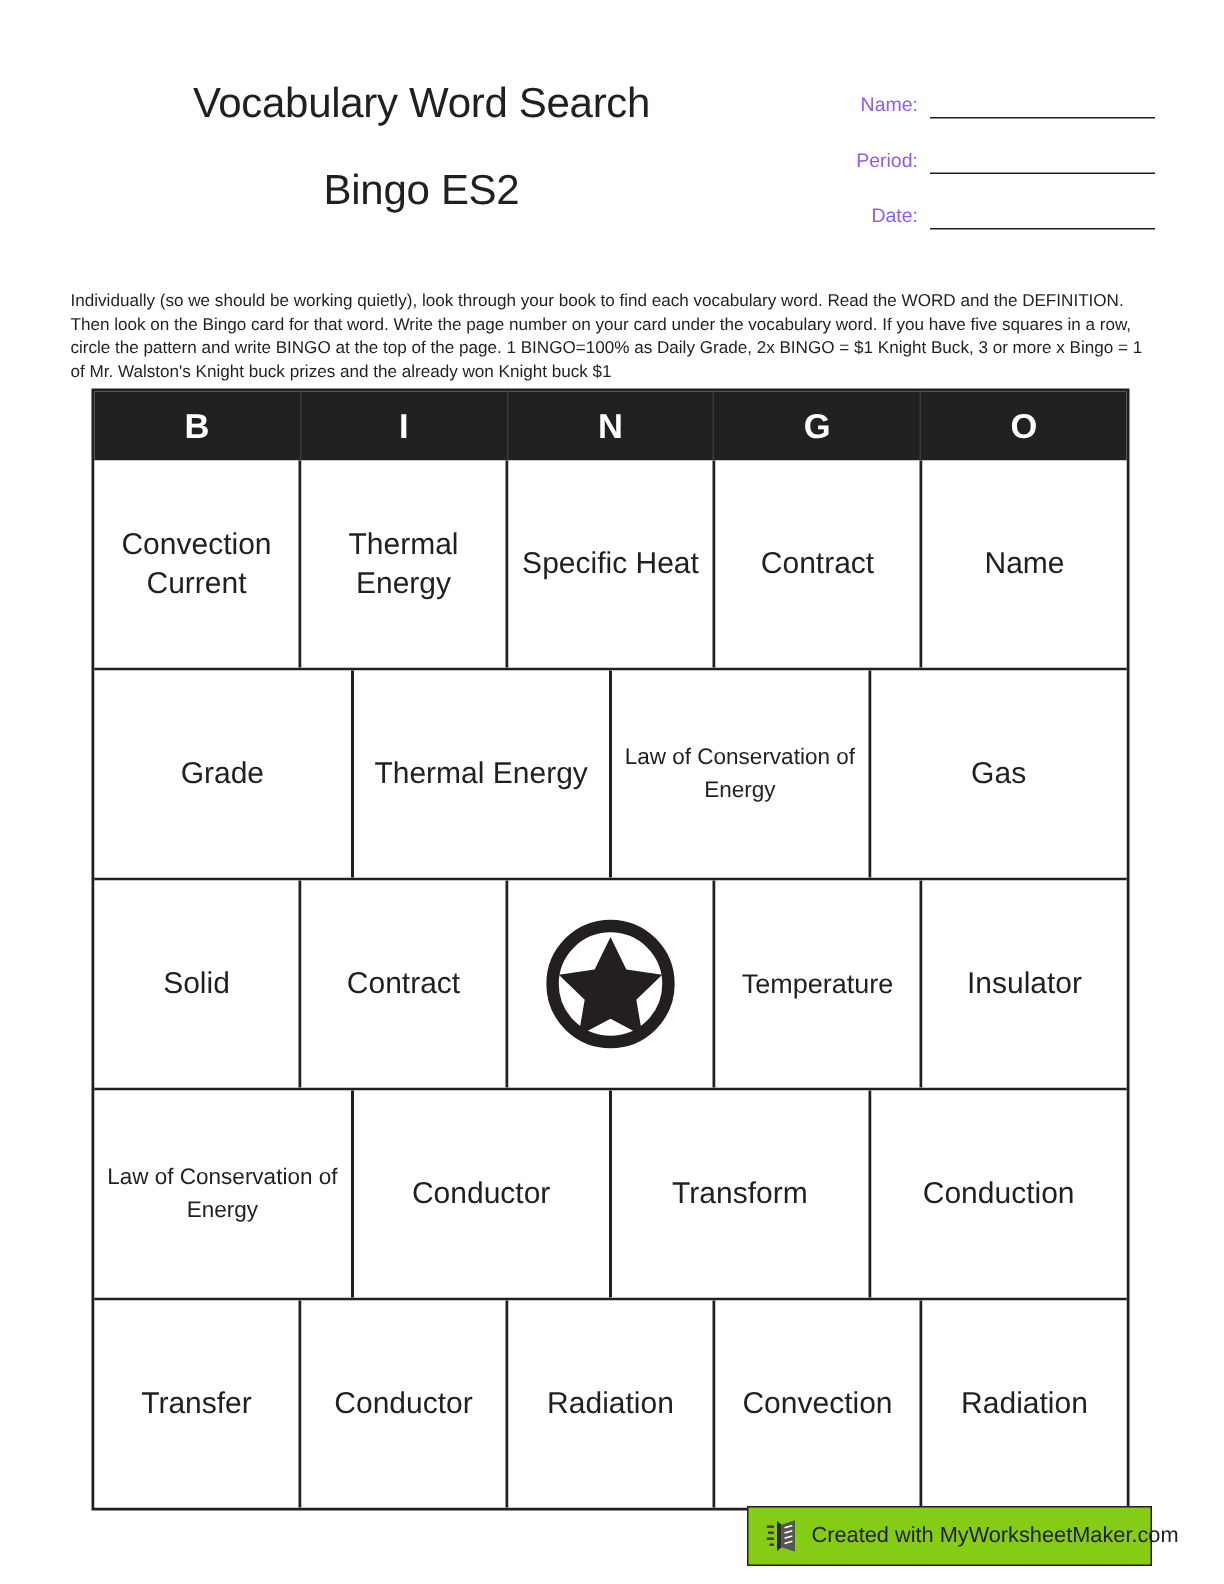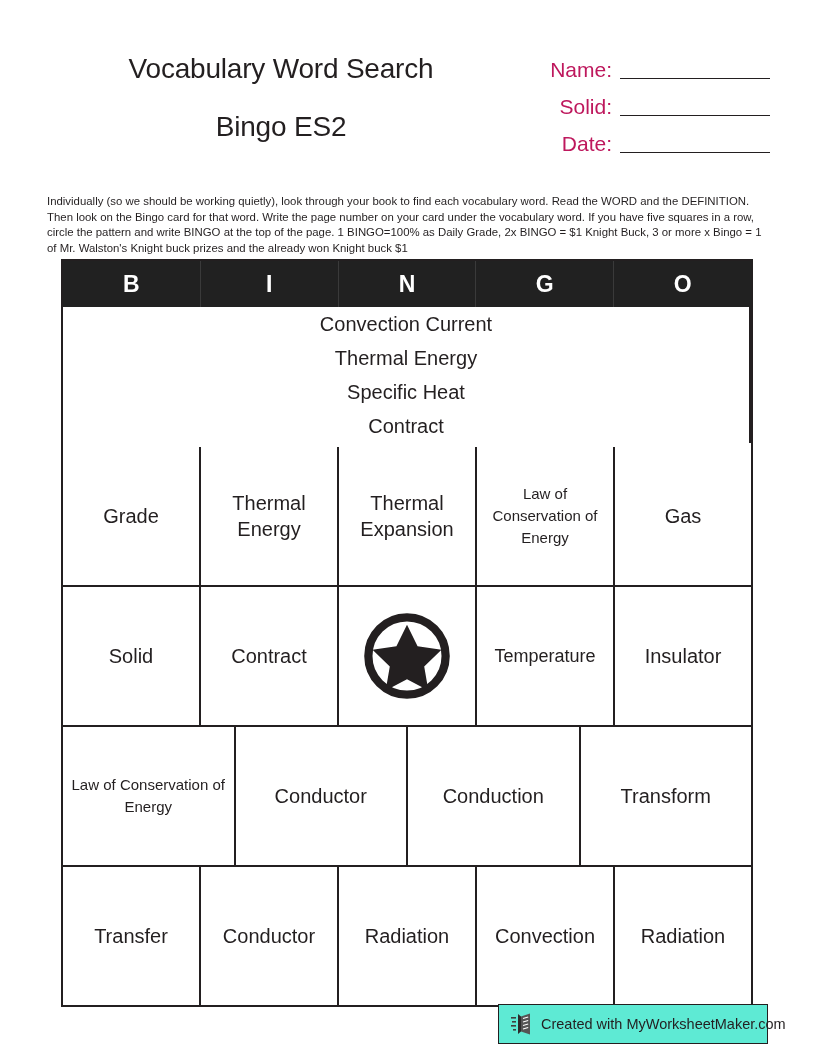--- a/index.html
+++ b/index.html
@@ -49,23 +49,23 @@
     width: 280px;
   }
   .field-row {
     display: flex;
     align-items: flex-end;
     justify-content: flex-end;
     height: 33px;
     margin-bottom: 4px;
   }
   .field-label {
-    font-size: 21px;
+    font-size: 13px;
     line-height: 19px;
-    color: #be185d;
+    color: #8b5cf6;
     padding-right: 8px;
     white-space: nowrap;
   }
   .field-line {
     width: 150px;
     height: 19px;
     border-bottom: 1.6px solid #231f20;
   }
 
   
@@ -105,21 +105,21 @@
     border-right: 1px solid #3a3a3a;
     box-sizing: border-box;
   }
   .bingo-head .hcell:last-child { border-right: none; }
 
   .bingo-row {
     display: flex;
     height: 138px;
     border-top: 2px solid #231f20;
   }
-  .bingo-row:first-of-type { border-top: none; flex-direction: column; }
+  .bingo-row:first-of-type { border-top: none; }
   .cell {
     flex: 1 1 0;
     border-right: 2px solid #231f20;
     box-sizing: border-box;
     display: flex;
     align-items: center;
     justify-content: center;
     text-align: center;
     padding: 4px 6px;
     background: #ffffff;
@@ -141,21 +141,21 @@
   }
 
   
   .footer-badge {
     position: absolute;
     left: 498px;
     top: 1004px;
     width: 270px;
     height: 40px;
     border: 1.5px solid #231f20;
-    background: #5eead4;
+    background: #84cc16;
     display: flex;
     align-items: center;
     box-sizing: border-box;
     padding-left: 12px;
   }
   .footer-logo {
     width: 22px;
     height: 24px;
     flex: 0 0 auto;
     margin-right: 8px;
@@ -175,21 +175,21 @@
   <div class="header">
     <div class="title">Vocabulary Word Search
 Bingo ES2</div>
 
     <div class="fields">
       <div class="field-row">
         <span class="field-label">Name:</span>
         <span class="field-line"></span>
       </div>
       <div class="field-row">
-        <span class="field-label">Solid:</span>
+        <span class="field-label">Period:</span>
         <span class="field-line"></span>
       </div>
       <div class="field-row">
         <span class="field-label">Date:</span>
         <span class="field-line"></span>
       </div>
     </div>
   </div>
 
   <div class="instructions">Individually (so we should be working quietly), look through your book to find each vocabulary word. Read the WORD and the DEFINITION. Then look on the Bingo card for that word. Write the page number on your card under the vocabulary word. If you have five squares in a row, circle the pattern and write BINGO at the top of the page. 1 BINGO=100% as Daily Grade, 2x BINGO = $1 Knight Buck, 3 or more x Bingo = 1 of Mr. Walston's Knight buck prizes and the already won Knight buck $1</div>
@@ -223,23 +223,20 @@
           </div>
         </div>
         <div class="bingo-row">
           <div class="cell">
             <span class="cell-text ">Grade</span>
           </div>
           <div class="cell">
             <span class="cell-text ">Thermal Energy</span>
           </div>
           <div class="cell">
-            <span class="cell-text ">Thermal Expansion</span>
-          </div>
-          <div class="cell">
             <span class="cell-text sz-sm">Law of Conservation of Energy</span>
           </div>
           <div class="cell">
             <span class="cell-text ">Gas</span>
           </div>
         </div>
         <div class="bingo-row">
           <div class="cell">
             <span class="cell-text ">Solid</span>
           </div>
@@ -260,24 +257,24 @@
           </div>
         </div>
         <div class="bingo-row">
           <div class="cell">
             <span class="cell-text sz-sm">Law of Conservation of Energy</span>
           </div>
           <div class="cell">
             <span class="cell-text ">Conductor</span>
           </div>
           <div class="cell">
+            <span class="cell-text ">Transform</span>
+          </div>
+          <div class="cell">
             <span class="cell-text ">Conduction</span>
-          </div>
-          <div class="cell">
-            <span class="cell-text ">Transform</span>
           </div>
         </div>
         <div class="bingo-row">
           <div class="cell">
             <span class="cell-text ">Transfer</span>
           </div>
           <div class="cell">
             <span class="cell-text ">Conductor</span>
           </div>
           <div class="cell">

